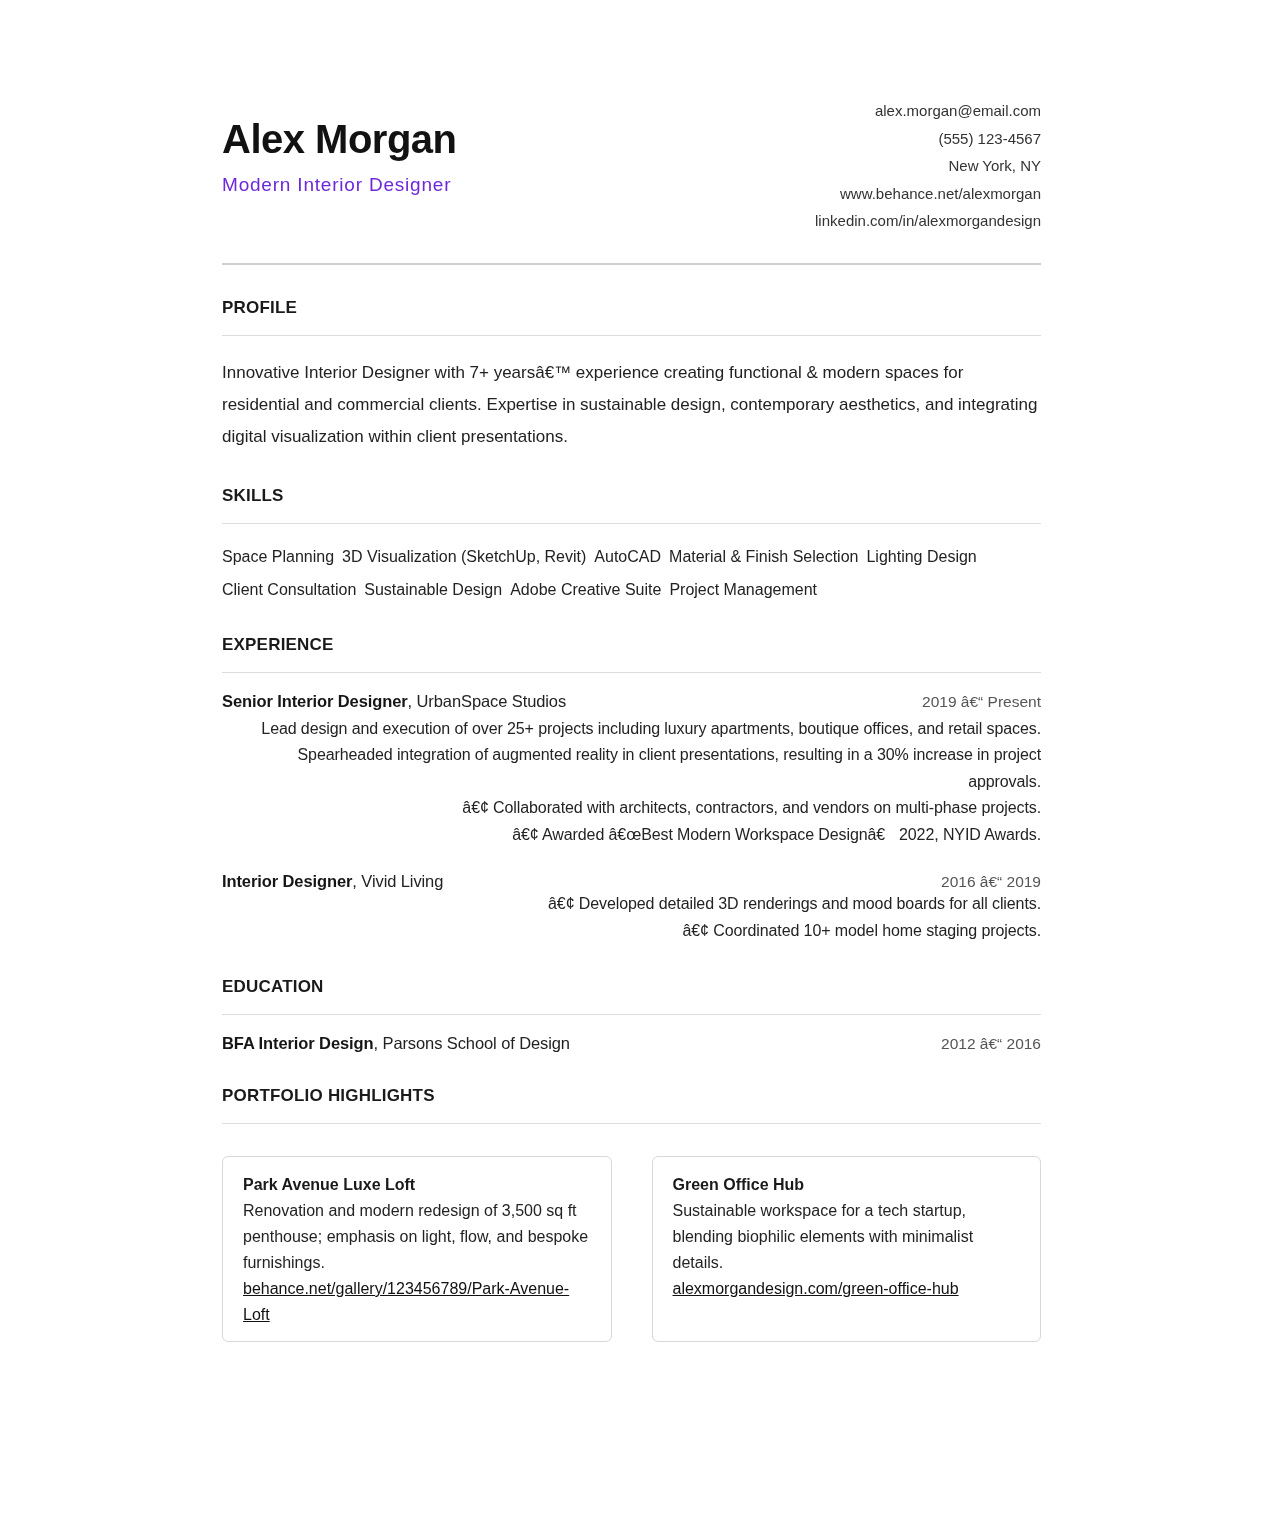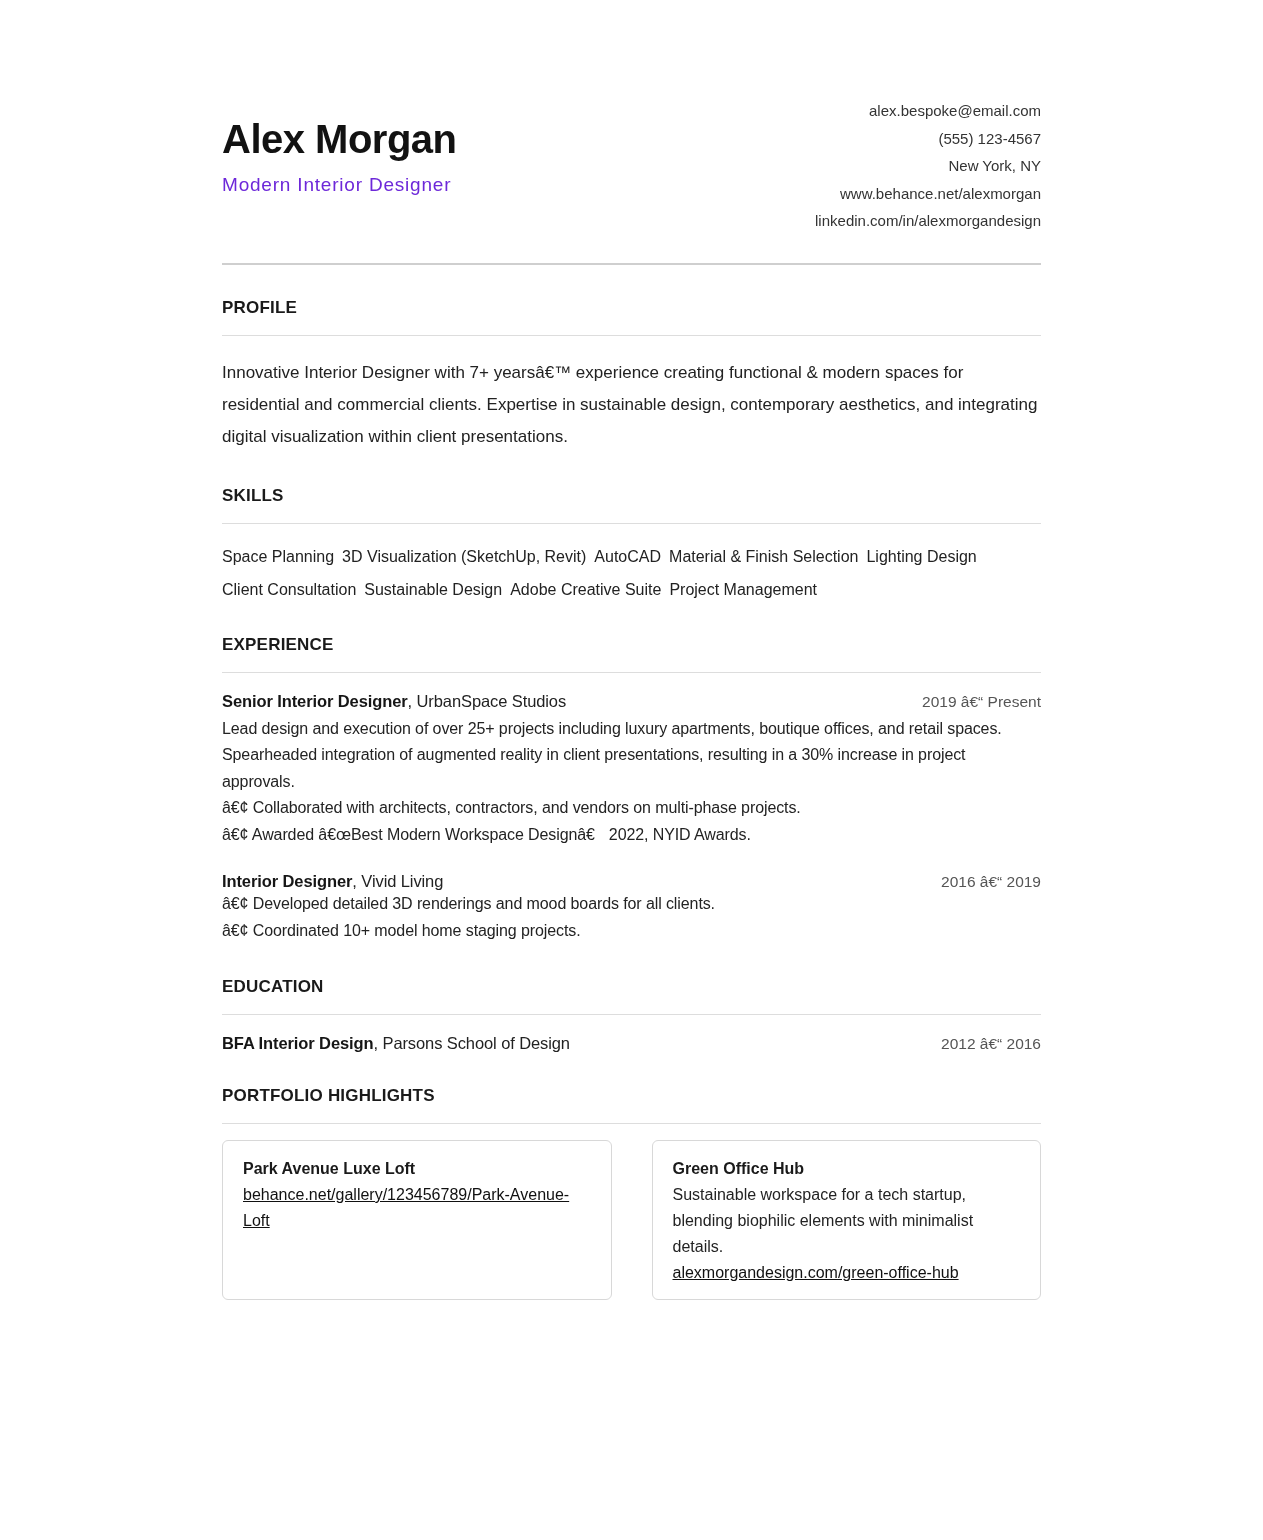--- a/index.html
+++ b/index.html
@@ -31,33 +31,33 @@
   }
 
   
   .profile-text { margin: 21px 0 0 0; font-size: 17px; line-height: 32px; color: #222222; }
 
   
   .skills-list { margin-top: 20px; display: flex; flex-wrap: wrap; column-gap: 30px; row-gap: 18px; gap: 8px; }
   .skill-item { font-size: 16px; line-height: 25px; color: #222222; white-space: nowrap; }
 
   
-  .job { margin-top: 19px; }
+  .job { margin-top: 19px; text-align: right; }
   .job + .job { margin-top: 24px; }
   .row-head { display: flex; justify-content: space-between; align-items: baseline; }
   .row-title { font-size: 16.5px; color: #222222; letter-spacing: -0.1px; }
   .row-title .bold { font-weight: 700; color: #161616; }
   .row-dates { font-size: 15.5px; color: #555555; white-space: nowrap; }
   .job-body, .job-bullet {
     font-size: 16px; line-height: 26.5px; color: #232323; letter-spacing: -0.1px;
   }
   .job-body { margin-top: 5px; }
 
   
-  .cards { margin-top: 16px; display: flex; gap: 40px; align-items: stretch; }
+  .cards { margin-top: 32px; display: flex; gap: 40px; align-items: stretch; }
   .card {
     flex: 1 1 0; border: 1px solid #d8d8d8; border-radius: 6px;
     padding: 15px 20px 13px 20px; box-sizing: border-box; background: #ffffff;
   }
   .card-title { font-size: 16px; font-weight: 700; color: #1a1a1a; line-height: 26px; }
   .card-desc { font-size: 16px; color: #232323; line-height: 26px; }
   .card-link {
     display: inline-block; font-size: 16px; color: #111111; line-height: 26px;
     text-decoration: underline; cursor: pointer;
   }
@@ -66,21 +66,21 @@
 <body>
 
 <div class="page">
 
   <header class="header">
     <div class="name-block">
       <h1 class="person-name">Alex Morgan</h1>
       <div class="person-title">Modern Interior Designer</div>
     </div>
     <div class="contact">
-      <div>alex.bespoke@email.com</div>
+      <div>alex.morgan@email.com</div>
       <div>(555) 123-4567</div>
       <div>New York, NY</div>
       <div>www.behance.net/alexmorgan</div>
       <div>linkedin.com/in/alexmorgandesign</div>
     </div>
   </header>
 
   <hr class="header-rule">
 
   <section>
@@ -141,20 +141,21 @@
       </div>
     </div>
   </section>
 
   <section>
     <h2 class="sec-h">PORTFOLIO HIGHLIGHTS</h2>
     <div class="cards">
 
       <div class="card">
         <div class="card-title">Park Avenue Luxe Loft</div>
+        <div class="card-desc">Renovation and modern redesign of 3,500 sq ft penthouse; emphasis on light, flow, and bespoke furnishings.</div>
         <a class="card-link">behance.net/gallery/123456789/Park-Avenue-Loft</a>
       </div>
 
       <div class="card">
         <div class="card-title">Green Office Hub</div>
         <div class="card-desc">Sustainable workspace for a tech startup, blending biophilic elements with minimalist details.</div>
         <a class="card-link">alexmorgandesign.com/green-office-hub</a>
       </div>
 
     </div>

